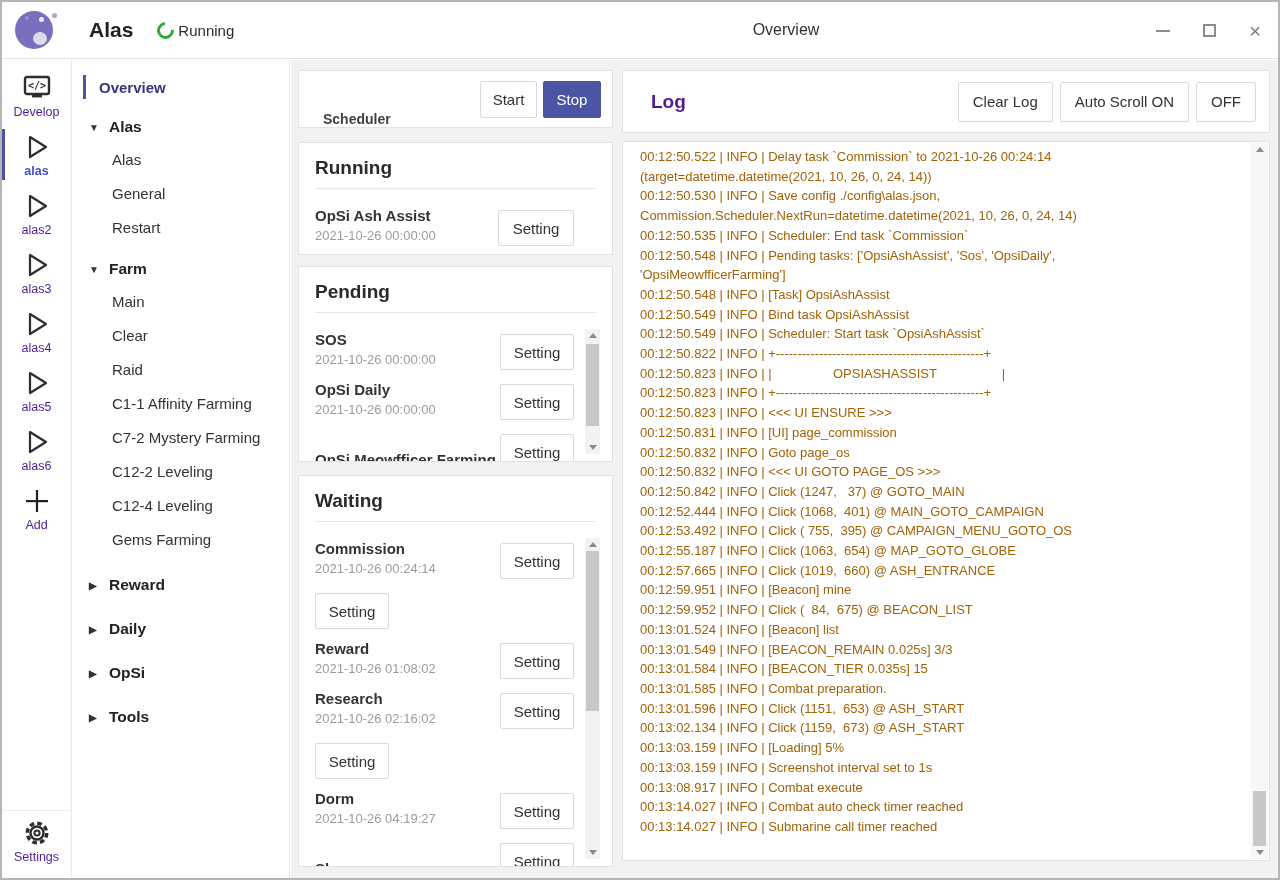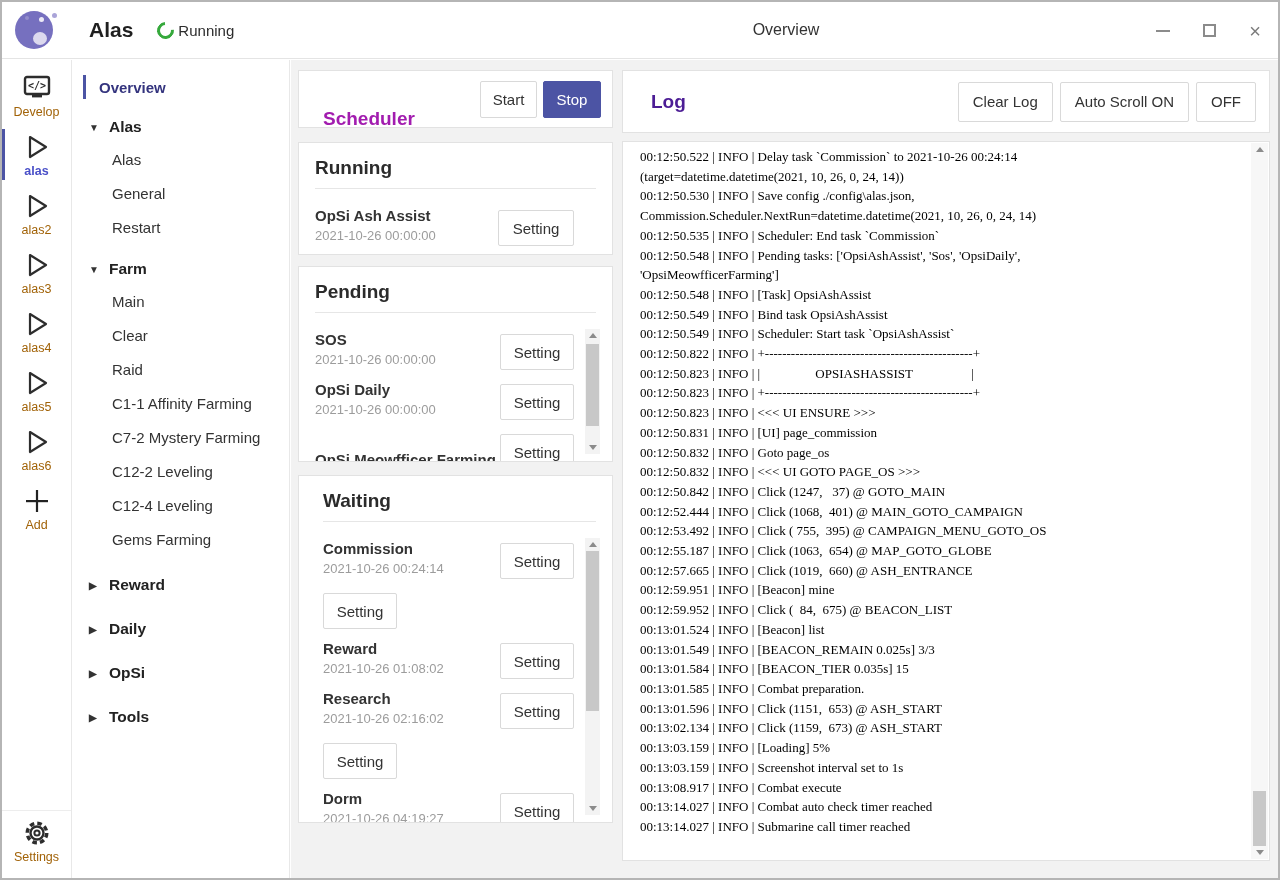--- a/index.html
+++ b/index.html
@@ -38,21 +38,21 @@
 
   
   .rail{ position:absolute; top:58px; bottom:0; left:0; width:70px; background:#fff;
          border-right:1px solid #e8e8e8; }
   .rail-items{ padding-top:6px; }
   .rail-item{ position:relative; height:59px; display:flex; flex-direction:column;
               align-items:center; justify-content:center; gap:1px; }
   .rail-item.active::before{ content:""; position:absolute; left:0; top:4px; bottom:4px;
                              width:3px; background:var(--accent,#4c54a4); }
   .rail-icon{ height:32px; display:flex; align-items:center; justify-content:center; color:#2d2d2d; }
-  .rail-label{ font-size:12.5px; color:#a16207; }
+  .rail-label{ font-size:12.5px; color:#4c1d95; }
   .rail-item.active .rail-label{ color:#4a50c8; font-weight:700; }
   .rail-settings{ position:absolute; bottom:8px; left:0; width:69px; height:60px;
                   display:flex; flex-direction:column; align-items:center; justify-content:center;
                   border-top:1px solid #ededed; gap:1px; }
 
   
   .nav{ position:absolute; top:58px; bottom:0; left:70px; width:218px; background:#fff;
         border-right:1px solid #e8e8e8; overflow:hidden; }
   .nav-list{ padding-top:12px; }
   .nav-item{ display:flex; align-items:center; cursor:default; }
@@ -67,32 +67,32 @@
   .nav-child{ height:34px; padding-left:40px; font-size:15px; color:#333; }
 
   
   .content{ position:absolute; top:58px; left:289px; right:0; bottom:0;
             background:#f2f2f2; overflow:hidden; }
   .card{ background:#fff; border:1px solid #e2e2e2; }
 
   .sched-col{ position:absolute; left:7px; top:10px; width:315px; }
   .scheduler-card{ height:58px; display:flex; align-items:center; padding:0 11px 0 24px;
                    margin-bottom:14px; }
-  .sched-title{ font-size:19px; font-weight:600; color:#a21caf; flex:1;margin-top:40px; }
+  .sched-title{ font-size:14px; font-weight:600; color:#404040; flex:1;margin-top:40px; }
   .btn{ background:#fff; border:1px solid #d9d9d9; border-radius:2px; font-size:15px;
         color:#333; font-family:inherit; display:flex; align-items:center; justify-content:center;
         cursor:default; }
   .start-btn{ width:57px; height:37px; margin-right:6px; }
   .stop-btn{ width:58px; height:37px; background:var(--accent,#4c54a4);
              border-color:var(--accent,#4c54a4); color:#fff; }
 
   .section-card{ position:relative; overflow:hidden; }
   .section-card.s0{ height:113px; margin-bottom:11px; }
   .section-card.s1{ height:196px; margin-bottom:13px; }
-  .section-card.s2{ height:348px;padding-left:8px; }
+  .section-card.s2{ height:392px; }
   .sec-head{ margin:0 16px; padding:14px 0 9px; border-bottom:1px solid #e6e6e6;
              font-size:19px; font-weight:600; color:#2b2b2b; }
   .task-list{ padding:7px 38px 0 16px; }
   .task{ height:50px; display:flex; justify-content:space-between; align-items:flex-end; }
   .task-name{ font-size:15px; font-weight:700; color:#333; line-height:21px; max-width:182px; }
   .task-time{ font-size:13px; color:#9c9c9c; line-height:20px; }
   .setting-btn{ width:74px; height:36px; margin-top:3px; flex:0 0 auto; }
   .s0 .setting-btn{ width:76px; }
 
   
@@ -109,22 +109,22 @@
   .s1 .sb-thumb{ top:15px; height:82px; }
   .s2 .sb-thumb{ top:13px; height:160px; }
 
   .log-col{ position:absolute; left:331px; top:10px; width:648px; }
   .log-header-card{ height:63px; display:flex; align-items:center; padding:0 13px 0 28px;
                     margin-bottom:8px; }
   .log-title{ font-size:19px; font-weight:600; color:#4c1d95; flex:1; }
   .log-btn{ height:40px; padding:0 14px; margin-left:7px; }
   .log-card{ position:relative; height:720px; }
   .log-body{ position:absolute; inset:0; padding:5px 26px 4px 17px; overflow:hidden; }
-  .log-line{ font-family:Liberation Serif, serif; font-size:13px; line-height:19.7px;
-             color:#000000; white-space:pre; }
+  .log-line{ font-family:Liberation Sans, sans-serif; font-size:13px; line-height:19.7px;
+             color:#a16207; white-space:pre; }
   .log-sb{ top:1px; bottom:1px; right:1px; width:17px; background:#f7f7f7; }
   .log-sb .sb-arrow{ width:17px; }
   .log-sb .sb-thumb{ left:2px; width:13px; bottom:13px; height:55px; top:auto; }
 </style>
 </head>
 <body>
 
 <div class="window" style="--accent: #4c54a4; --green: #36a93c;">
 
   <div class="titlebar">

